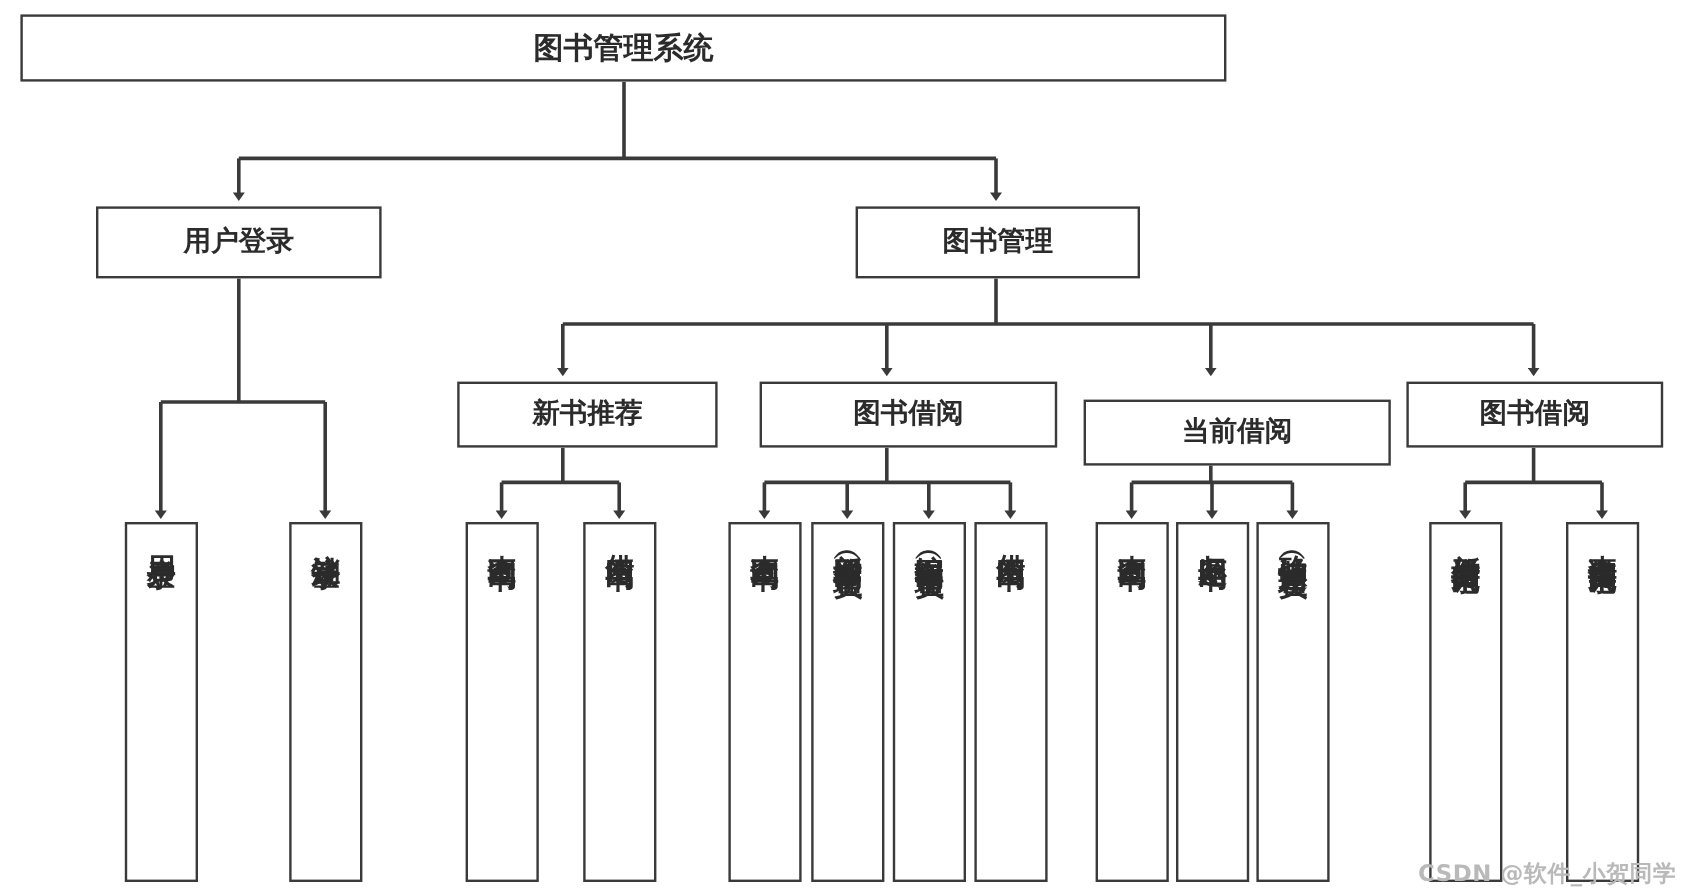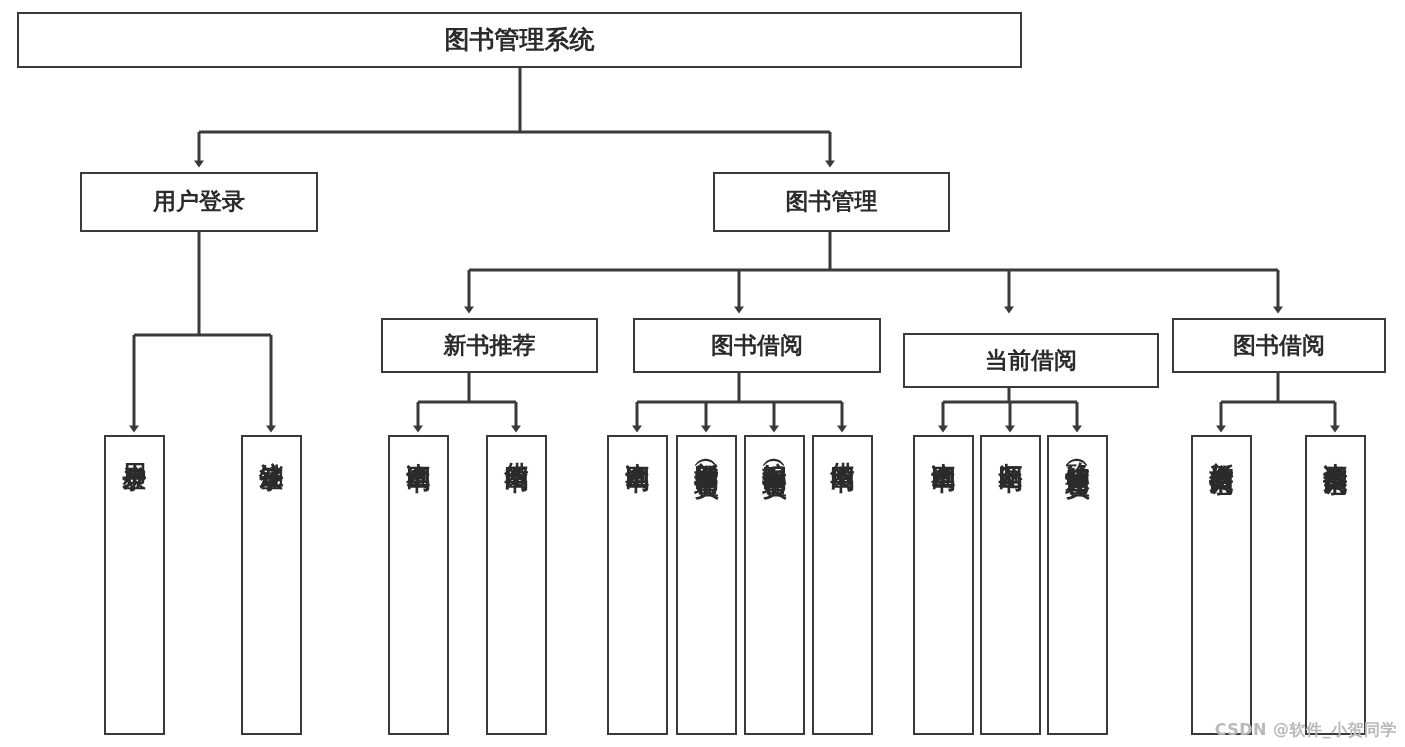--- a/index.html
+++ b/index.html
@@ -62,21 +62,21 @@
     text-orientation: upright;
     font-size: 24px;
     letter-spacing: 2px;
     line-height: 1;
     white-space: nowrap;
   }
   #watermark {
     position: absolute;
     right: 8px;
     bottom: 6px;
-    font-size: 16px;
+    font-size: 19px;
     color: #b9b9b9;
     letter-spacing: 0.5px;
     white-space: nowrap;
     user-select: none;
     text-align: center;
   }
 </style>
 </head>
 <body>
 

